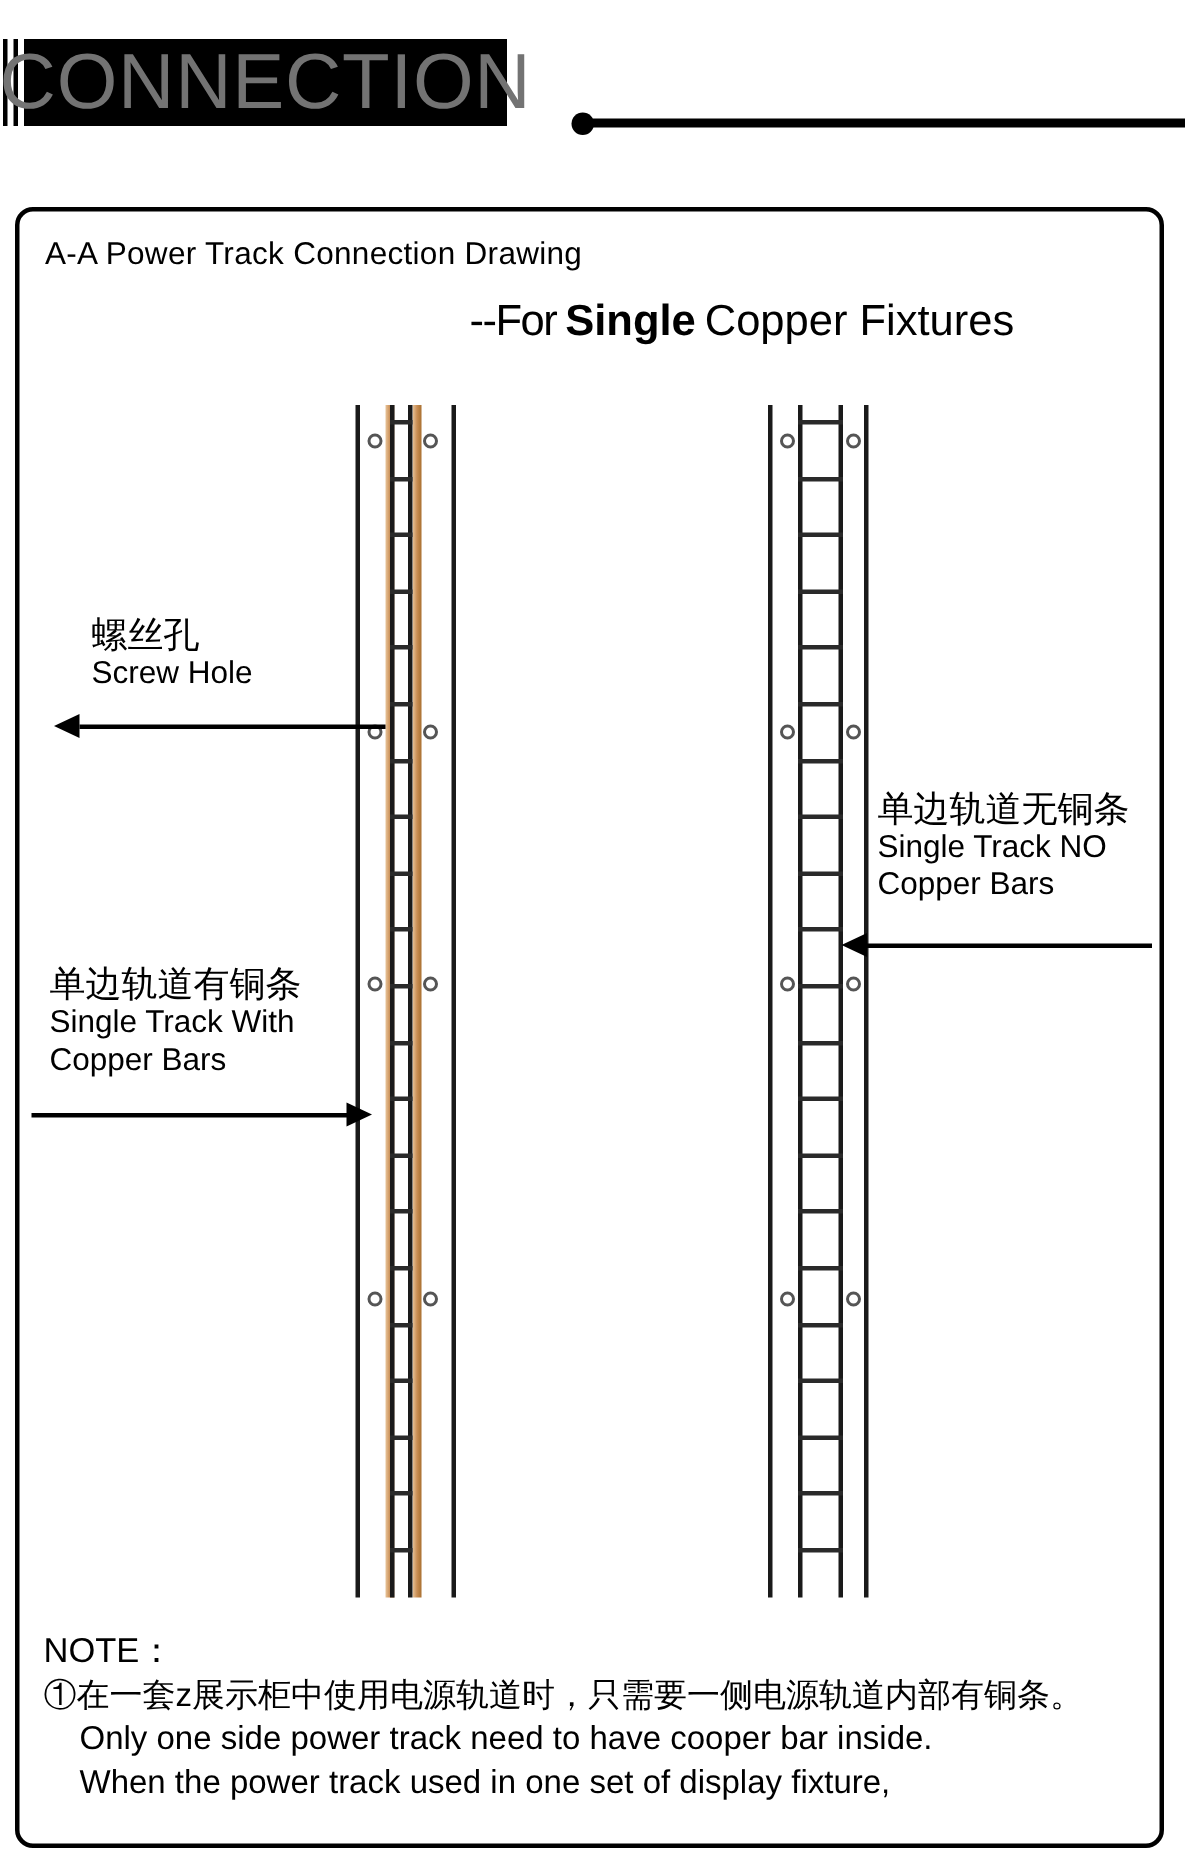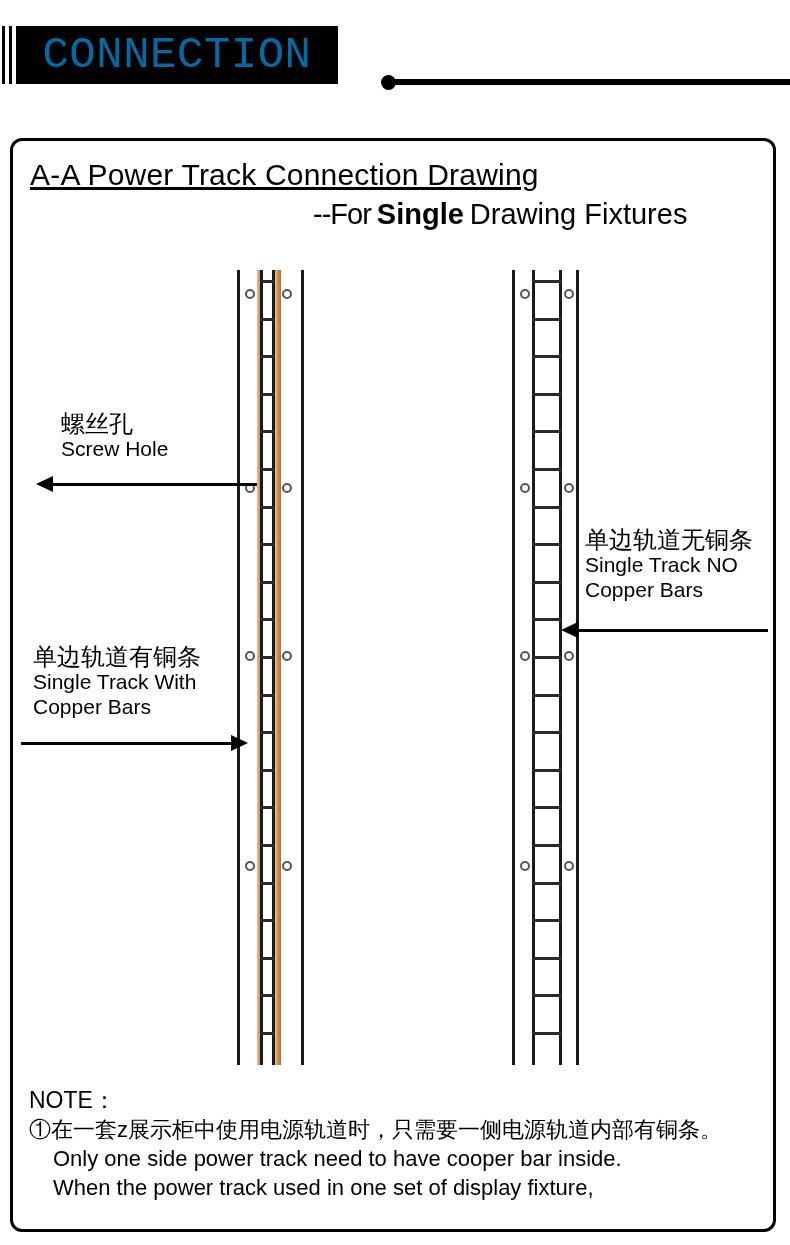--- a/index.html
+++ b/index.html
@@ -34,25 +34,25 @@
   #header-title-box {
     position: absolute;
     left: 16px; top: 0;
     width: 322px; height: 58px;
     background: #000;
     display: flex;
     align-items: center;
     justify-content: center;
   }
   #header-title-text {
-    color: #0369a1;
-    font-size: 44px;
+    color: #737373;
+    font-size: 52px;
     letter-spacing: 0.5px;
     line-height: 1;
-    font-family: Liberation Mono, monospace;
+    font-family: Liberation Sans, sans-serif;
   }
   #header-dot {
     position: absolute;
     left: 381px; top: 49px;
     width: 15px; height: 15px;
     border-radius: 50%;
     background: #000;
   }
   #header-line {
     position: absolute;
@@ -69,24 +69,23 @@
     border: 3px solid #000;
     border-radius: 12px;
     box-sizing: border-box;
     background: #fff;
   }
 
   
   #drawing-title {
     position: absolute;
     left: 17px; top: 17px;
-    font-size: 30px;
+    font-size: 21px;
     letter-spacing: 0.2px;
     white-space: nowrap;
-    text-decoration: underline;
   }
   #drawing-subtitle {
     position: absolute;
     left: 300px; top: 57px;
     font-size: 29px;
     white-space: nowrap;
   }
   #drawing-subtitle .emph {
     font-weight: bold;
     padding: 0 6px;
@@ -182,21 +181,21 @@
   </div>
   <div id="header-dot"></div>
   <div id="header-line"></div>
 </div>
 
 <div id="main-panel">
 
   <div id="drawing-title">A-A Power Track Connection Drawing</div>
 
   <div id="drawing-subtitle">
-    <span class="dash">--For</span><span class="emph">Single</span><span>Drawing Fixtures</span>
+    <span class="dash">--For</span><span class="emph">Single</span><span>Copper Fixtures</span>
   </div>
 
   <div class="track" id="track-left">
     <div class="vline" style="left:10px;"></div>
     <div class="copper" style="left:30px;"></div>
     <div class="copper" style="left:48px;"></div>
     <div class="ladder" style="left:36px; width:12px;"></div>
     <div class="vline" style="left:33px;"></div>
     <div class="vline" style="left:45px;"></div>
     <div class="vline" style="left:74px;"></div>

